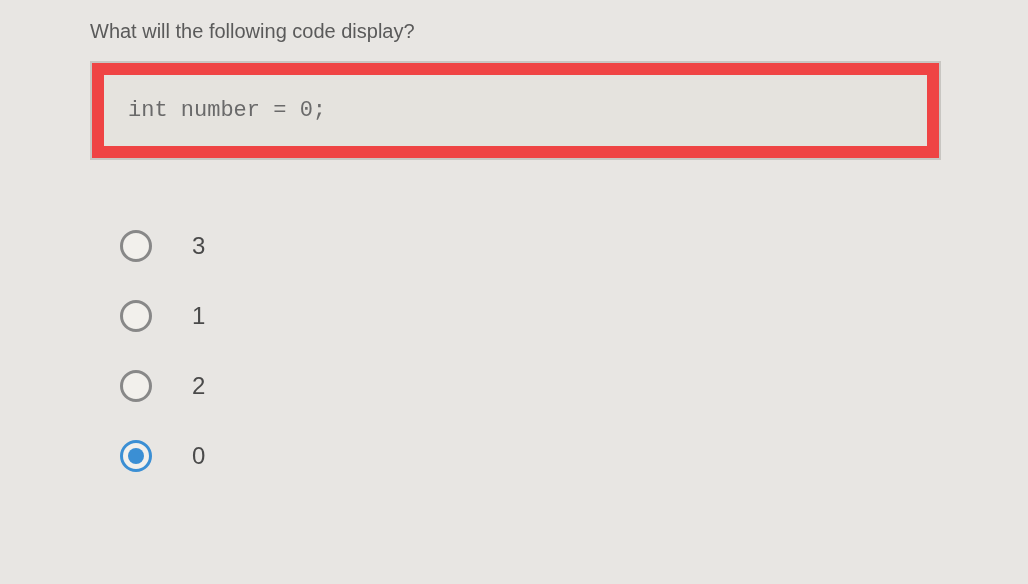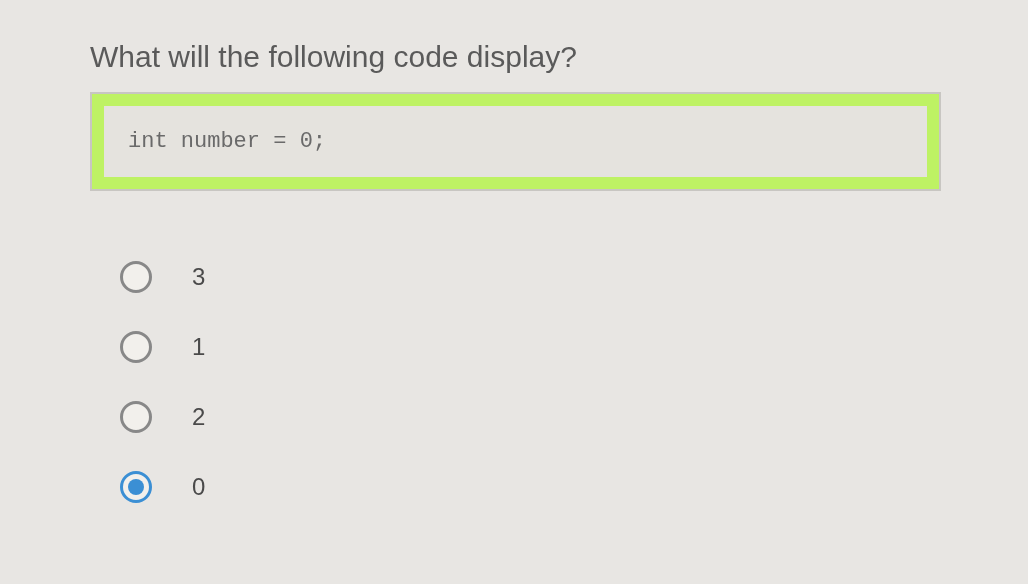--- a/index.html
+++ b/index.html
@@ -9,30 +9,29 @@
     }
     body {
       font-family: -apple-system, BlinkMacSystemFont, "Segoe UI", Helvetica, Arial, sans-serif;
       background: #e8e6e3;
       width: 1028px;
       height: 584px;
       padding: 20px 0 0 90px;
       color: #4a4a4a;
     }
     .question-text {
-      font-size: 30px;
+      font-size: 20px;
       color: #5a5a5a;
       margin-bottom: 18px;
       font-weight: 400;
-      margin-top: 20px;
     }
     .code-container {
       border: 2px solid #c8c6c2;
       padding: 12px;
-      background: #bef264;
+      background: #ef4444;
       margin-bottom: 70px;
       width: 851px;
     }
     .code-block {
       background: #e5e3de;
       padding: 18px 24px;
       font-family: "Courier New", Consolas, monospace;
       font-size: 22px;
       line-height: 1.6;
       color: #6a6a6a;

